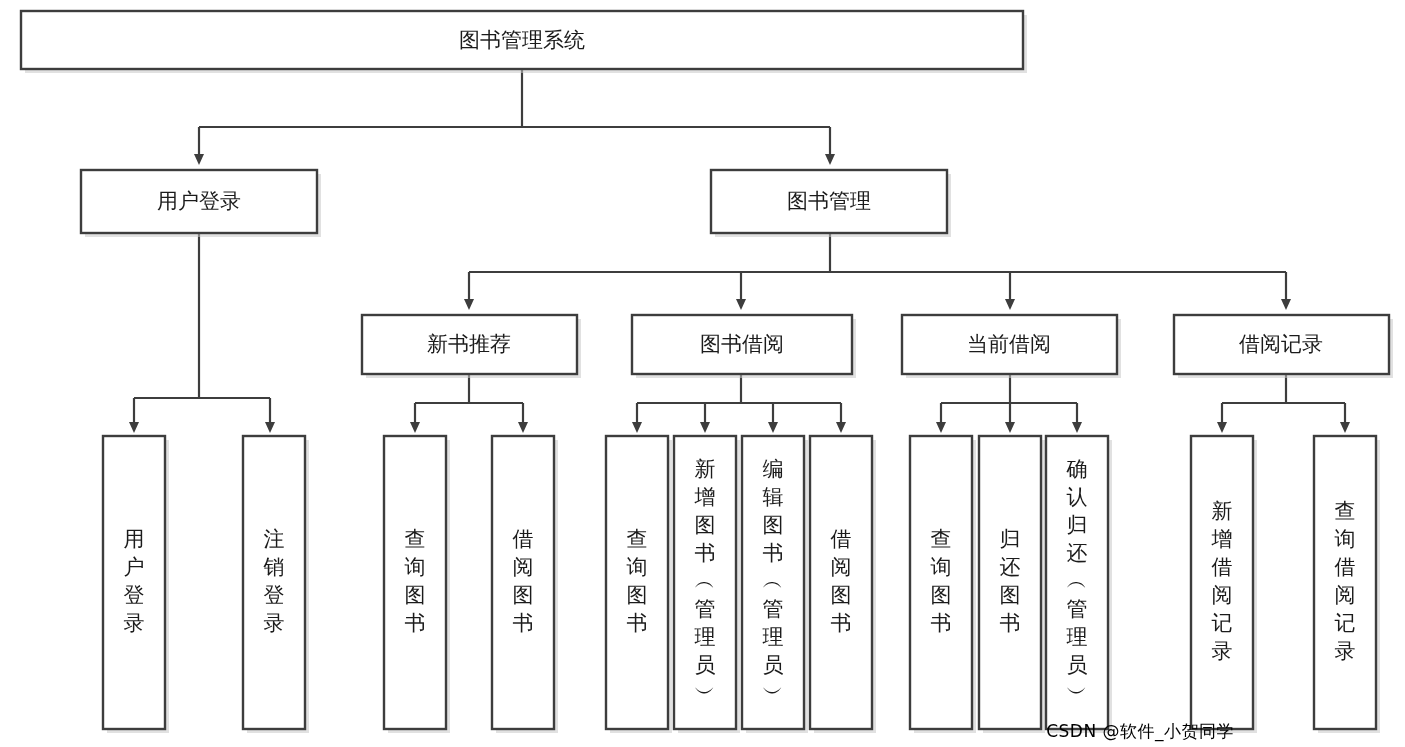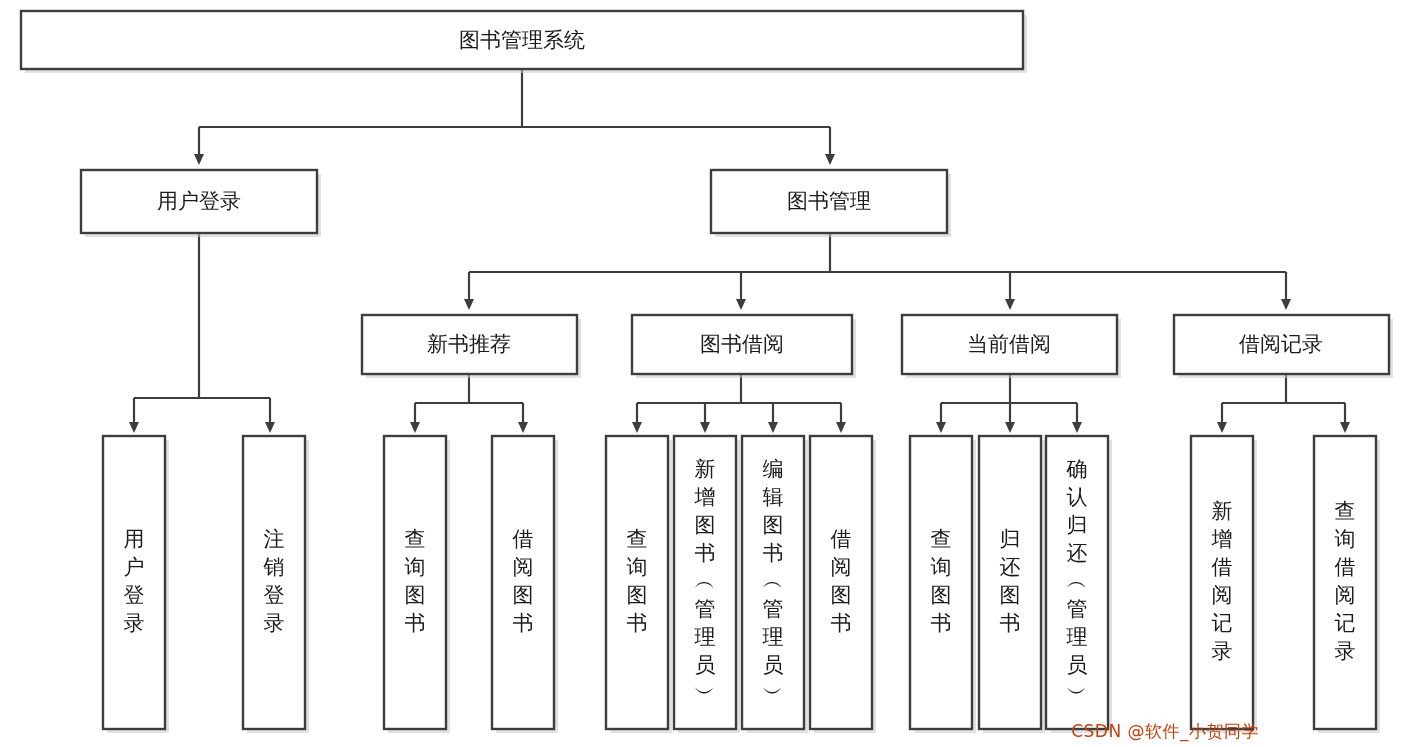--- a/index.html
+++ b/index.html
@@ -11,21 +11,20 @@
     width: 1405px;
     height: 747px;
     font-family: "DejaVu Sans", "Liberation Sans", sans-serif;
     overflow: hidden;
   }
   #diagram-root {
     position: relative;
     width: 1242px;
     height: 747px;
     background: #ffffff;
-    padding-left: 25px;
   }
   svg#tree-svg {
     position: absolute;
     left: 0;
     top: 0;
     width: 1405px;
     height: 747px;
   }
   .node-box {
     fill: #ffffff;
@@ -57,21 +56,21 @@
     fill: #1b1b1b;
     text-anchor: middle;
     dominant-baseline: middle;
   }
   .watermark {
     position: absolute;
     right: 8px;
     bottom: 4px;
     font-family: "DejaVu Sans", "Liberation Sans", sans-serif;
     font-size: 17px;
-    color: #c2410c;
+    color: #000000;
     letter-spacing: 0.5px;
     white-space: nowrap;
     pointer-events: none;
   }
 </style>
 </head>
 <body>
 
 <div id="diagram-root">
 

